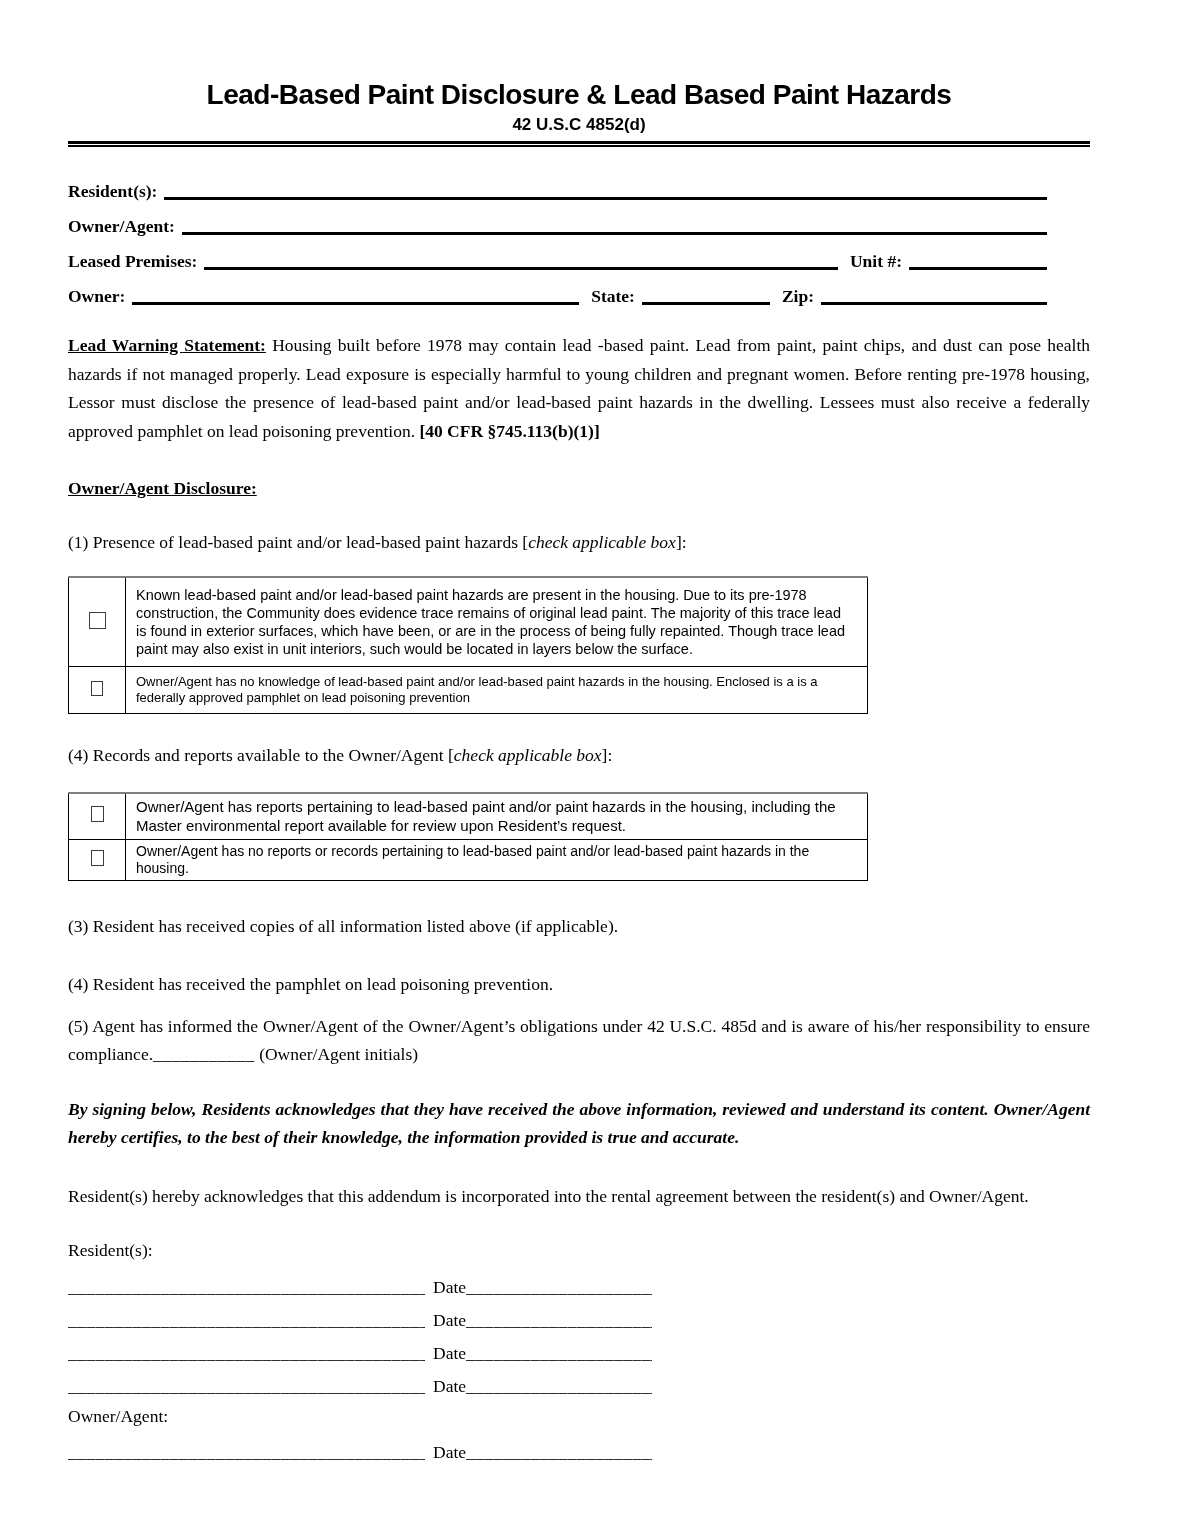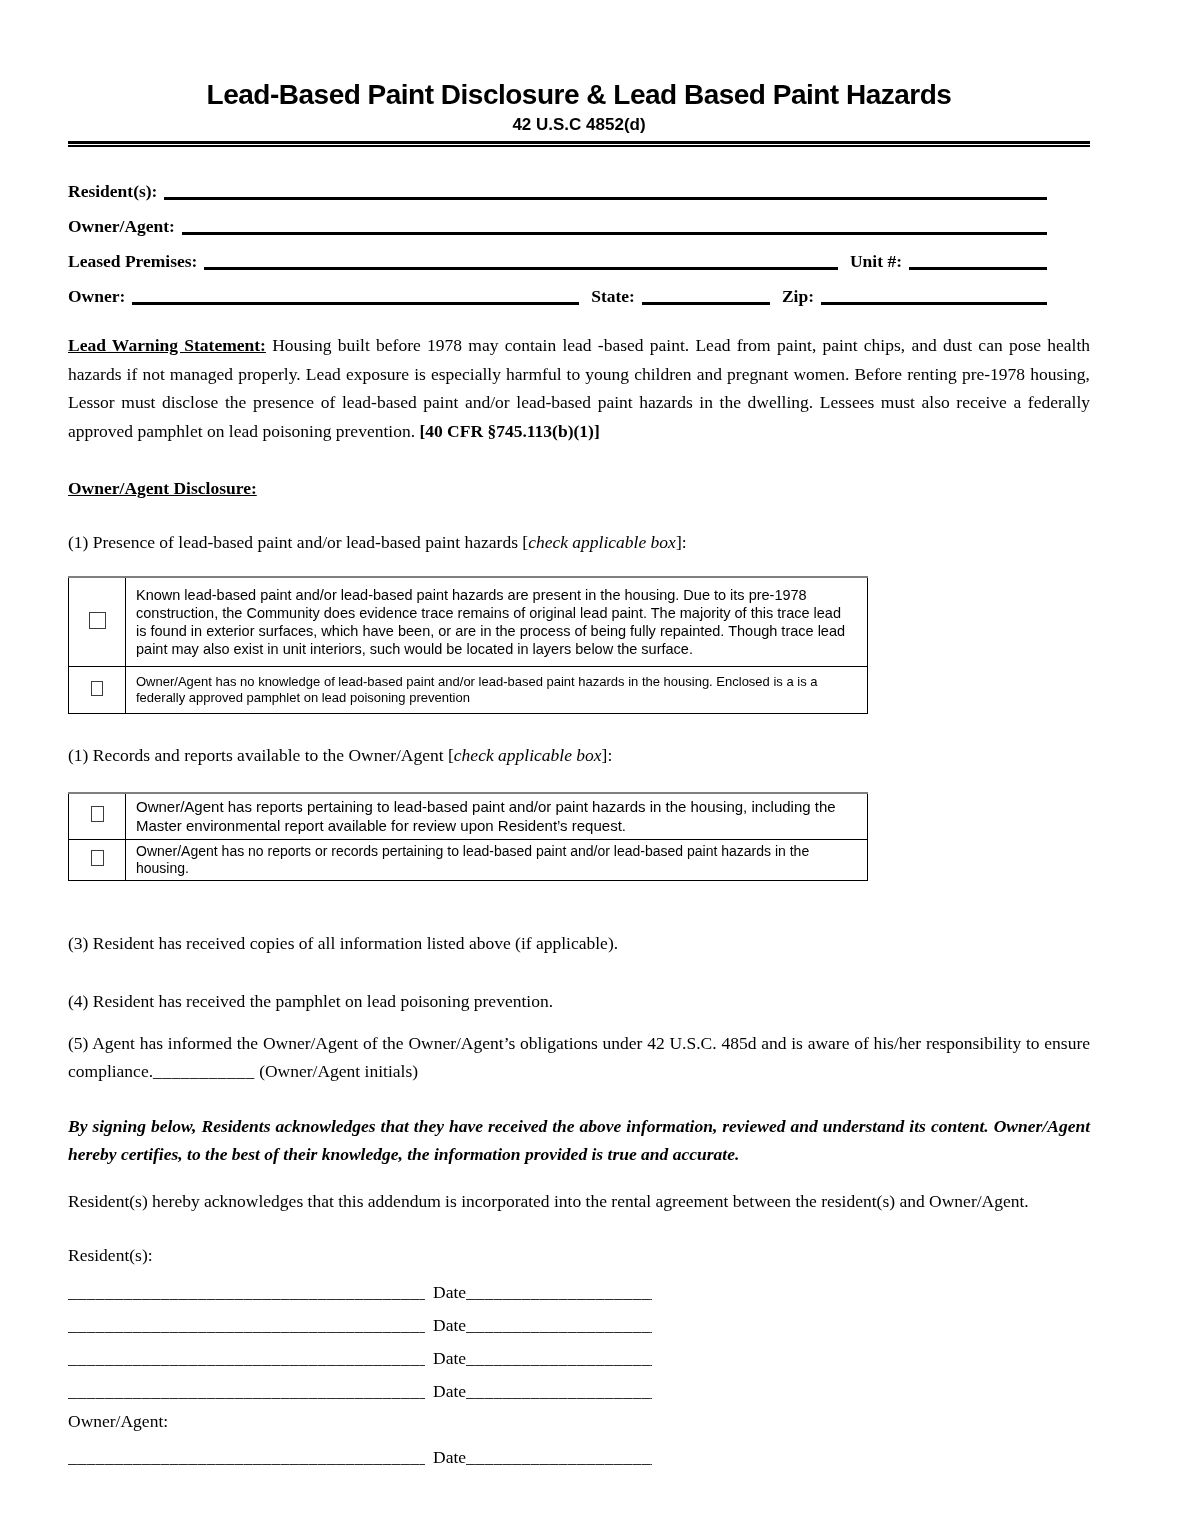--- a/index.html
+++ b/index.html
@@ -34,25 +34,25 @@
 
   
   .para { font-size:17.5px; line-height:28.5px; text-align:justify; margin:0; }
   .bu { font-weight:700; text-decoration:underline; }
   .b { font-weight:700; }
   .i { font-style:italic; }
   .mt-lw { margin-top:23px; }
   .mt-head { margin-top:29px; }
   .mt-item1 { margin-top:25px; }
   .mt-item2 { margin-top:27px; }
-  .mt-item3 { margin-top:48px; }
+  .mt-item3 { margin-top:31px; }
   .mt-item4 { margin-top:30px; }
   .mt-item5 { margin-top:13px; }
   .mt-cert { margin-top:26px; }
-  .mt-ack { margin-top:18px; }
+  .mt-ack { margin-top:30px; }
 
   
   table.cbx {
     width:800px; border-collapse:collapse;
     border:1px solid #000; border-top:2px solid #7f7f7f;
     font-family:"Liberation Sans", sans-serif;
   }
   table.cbx td { border:1px solid #000; }
   table.cbx td.box { width:54px; text-align:center; vertical-align:middle; }
   table.cbx td.txt { vertical-align:middle; padding:3px 12px 3px 10px; text-align:left; }
@@ -123,21 +123,21 @@
       <td class="box"><span class="cb lg"></span></td>
       <td class="txt">Known lead-based paint and/or lead-based paint hazards are present in the housing. Due to its pre-1978 construction, the Community does evidence trace remains of original lead paint. The majority of this trace lead is found in exterior surfaces, which have been, or are in the process of being fully repainted. Though trace lead paint may also exist in unit interiors, such would be located in layers below the surface.</td>
     </tr>
     <tr class="t1r2">
       <td class="box"><span class="cb sm"></span></td>
       <td class="txt">Owner/Agent has no knowledge of lead-based paint and/or lead-based paint hazards in the housing. Enclosed is a is a federally approved pamphlet on lead poisoning prevention</td>
     </tr>
   </tbody>
     </table>
 
-  <p class="para mt-item2"><span>(1) Records and reports available to the Owner/Agent [</span><span class="i">check applicable box</span><span>]:</span></p>
+  <p class="para mt-item2"><span>(4) Records and reports available to the Owner/Agent [</span><span class="i">check applicable box</span><span>]:</span></p>
 
   <table class="cbx t2">
     <tbody>
         <tr class="t2r1">
       <td class="box"><span class="cb md"></span></td>
       <td class="txt">Owner/Agent has reports pertaining to lead-based paint and/or paint hazards in the housing, including the Master environmental report available for review upon Resident’s request.</td>
     </tr>
     <tr class="t2r2">
       <td class="box"><span class="cb md"></span></td>
       <td class="txt">Owner/Agent has no reports or records pertaining to lead-based paint and/or lead-based paint hazards in the housing.</td>

